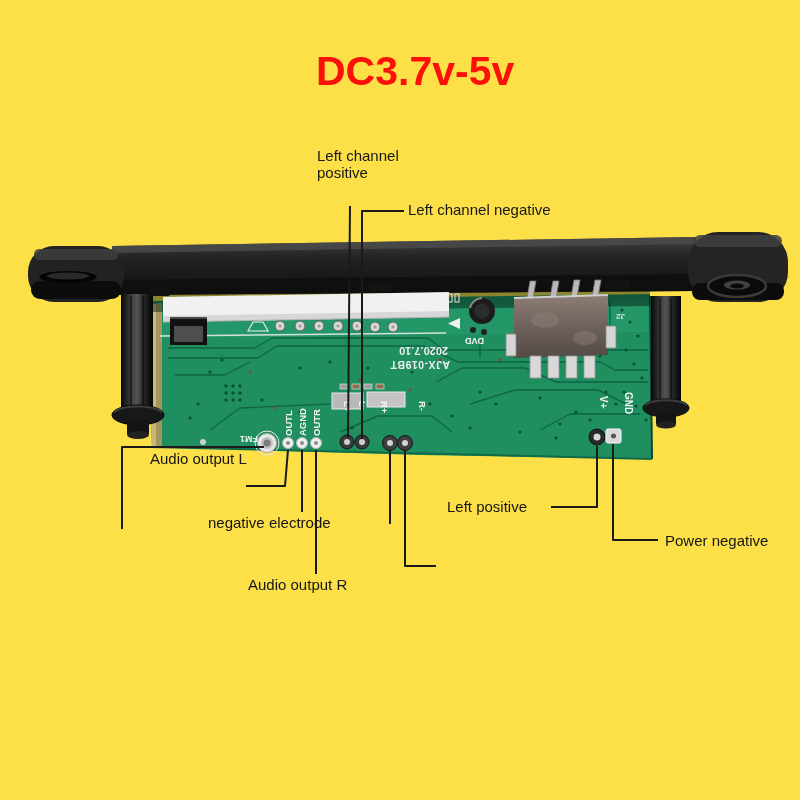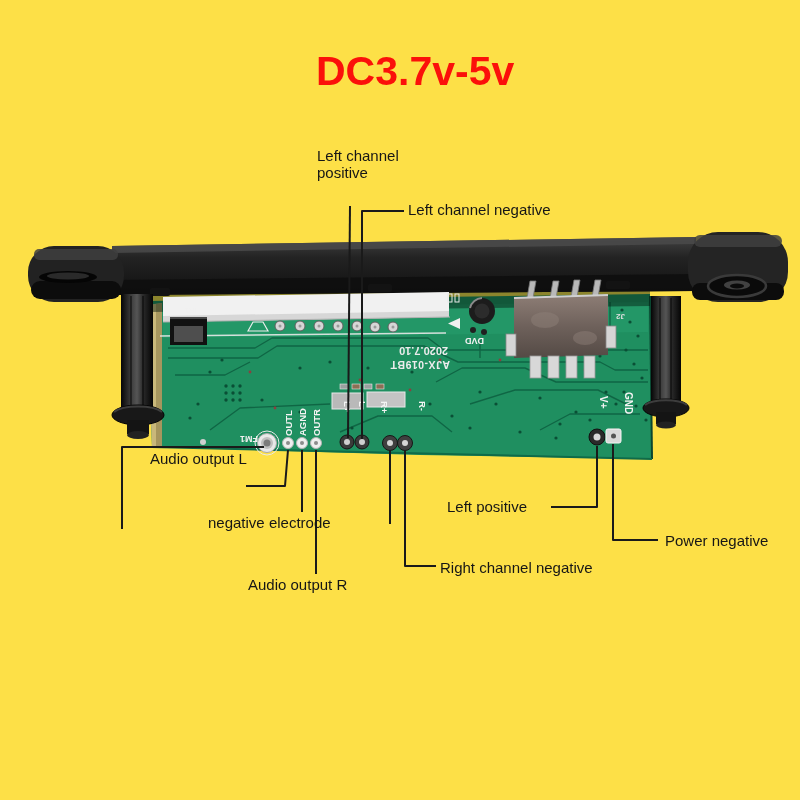--- a/index.html
+++ b/index.html
@@ -341,17 +341,16 @@
       <polyline points="551,507 597,507 597,446"></polyline>
       <polyline points="613,444 613,540 658,540"></polyline>
     </g>
   </svg>
 
   <div class="lbl wrap lcp">Left channel positive</div>
   <div class="lbl lcn">Left channel negative</div>
   <div class="lbl aol">Audio output L</div>
   <div class="lbl ne">negative electrode</div>
   <div class="lbl aor">Audio output R</div>
-  <div class="lbl rcn">Right channel negative</div>
   <div class="lbl pp">Left positive</div>
   <div class="lbl pn">Power negative</div>
 
 </div>
 
 </body></html>

